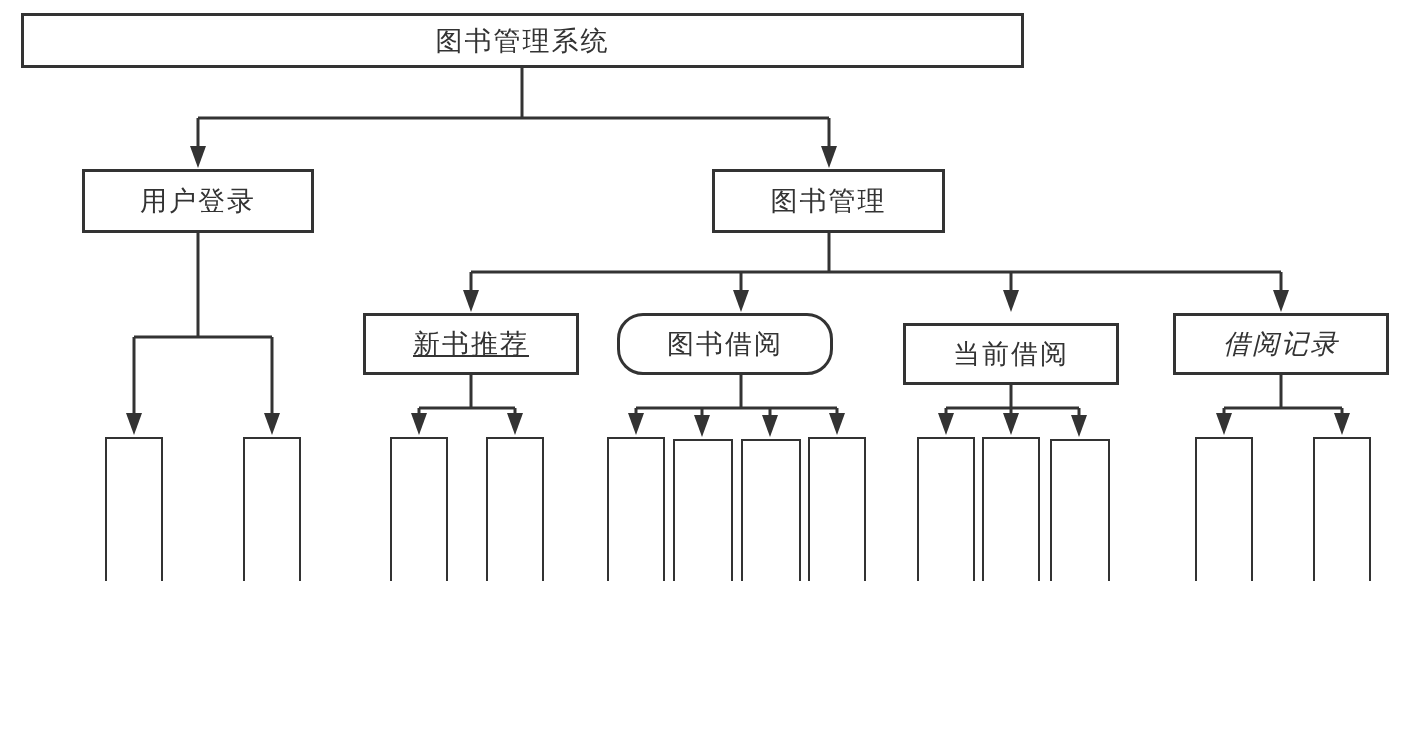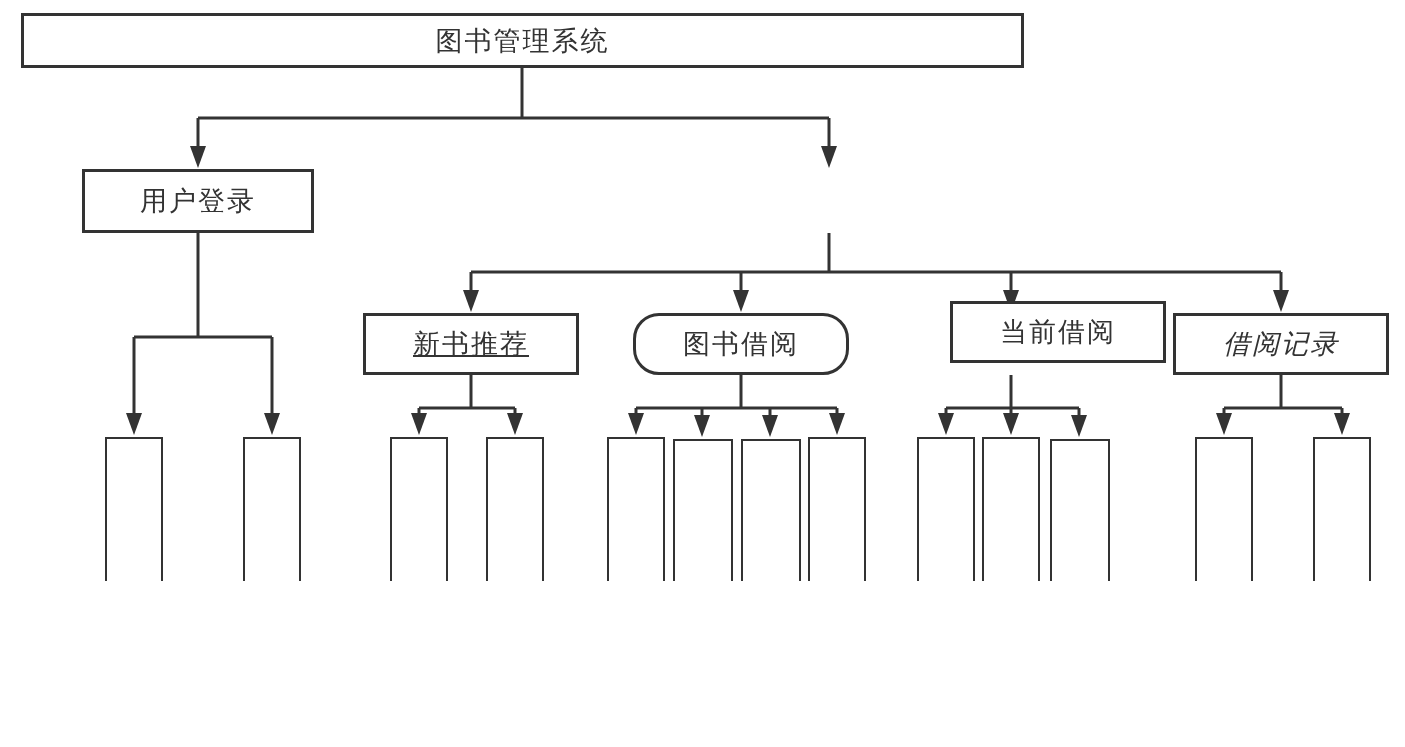--- a/index.html
+++ b/index.html
@@ -93,24 +93,25 @@
       <polygon points="1003,413 1019,413 1011,435"></polygon>
       <polygon points="1071,415 1087,415 1079,437"></polygon>
       <polygon points="1216,413 1232,413 1224,435"></polygon>
       <polygon points="1334,413 1350,413 1342,435"></polygon>
     </g>
   </svg>
 
   <div class="hbox" style="left:21px; top:13px; width:1003px; height:55px;">图书管理系统</div>
 
   <div class="hbox" style="left:82px; top:169px; width:232px; height:64px;">用户登录</div>
+  <div class="hbox" style="left:712px; top:169px; width:233px; height:64px;">图书管理</div>
 
   <div class="hbox" style="left:363px; top:313px; width:216px; height:62px;text-decoration:underline;">新书推荐</div>
-  <div class="hbox" style="left:633px; top:313px; width:216px; height:62px;border-radius:26px;">图书借阅</div>
-  <div class="hbox" style="left:903px; top:301px; width:216px; height:62px;margin-left:47px;">当前借阅</div>
+  <div class="hbox" style="left:617px; top:313px; width:216px; height:62px;border-radius:26px;">图书借阅</div>
+  <div class="hbox" style="left:903px; top:323px; width:216px; height:62px;">当前借阅</div>
   <div class="hbox" style="left:1173px; top:313px; width:216px; height:62px;font-style:italic;">借阅记录</div>
 
   <div class="vbox" style="left:105px; top:437px; width:58px; height:298px;">用户登录</div>
   <div class="vbox" style="left:243px; top:437px; width:58px; height:298px;">注销登录</div>
 
   <div class="vbox" style="left:390px; top:437px; width:58px; height:298px;">查询图书</div>
   <div class="vbox" style="left:486px; top:437px; width:58px; height:298px;">借阅图书</div>
 
   <div class="vbox" style="left:607px; top:437px; width:58px; height:298px;">查询图书</div>
   <div class="vbox" style="left:673px; top:439px; width:60px; height:305px;">新增图书（管理员）</div>

